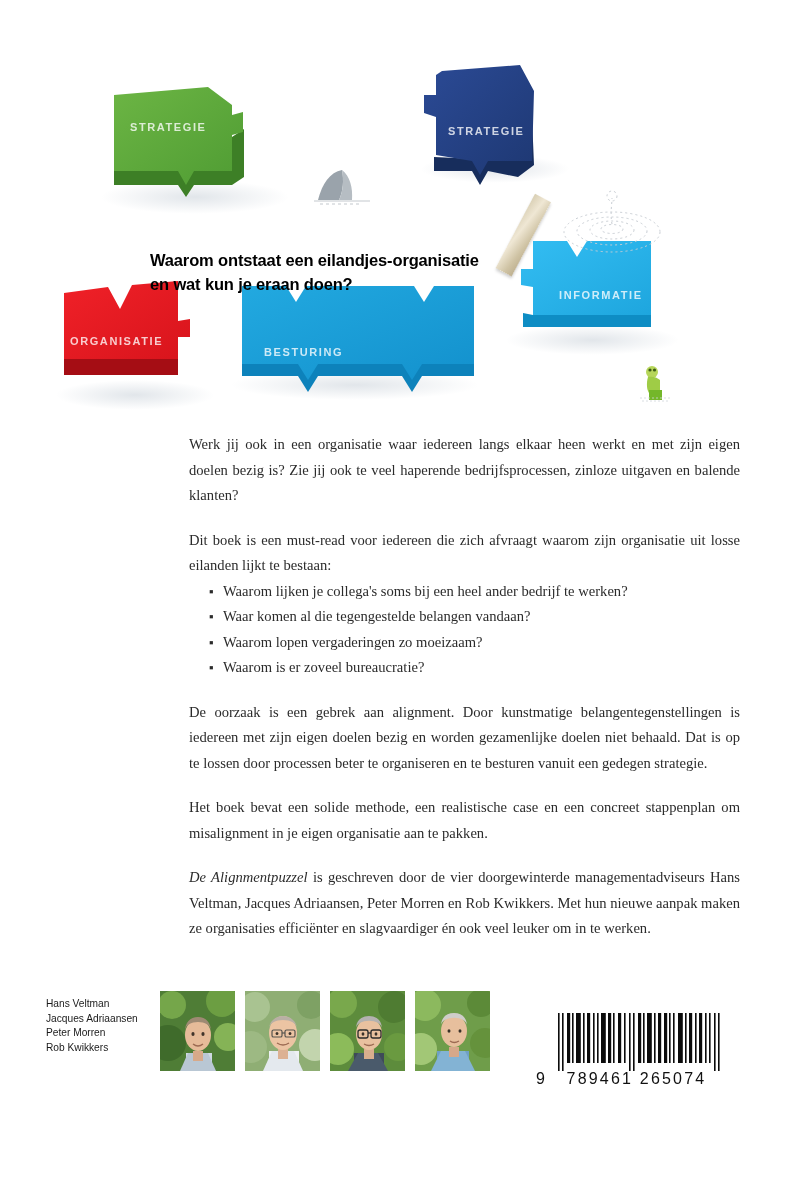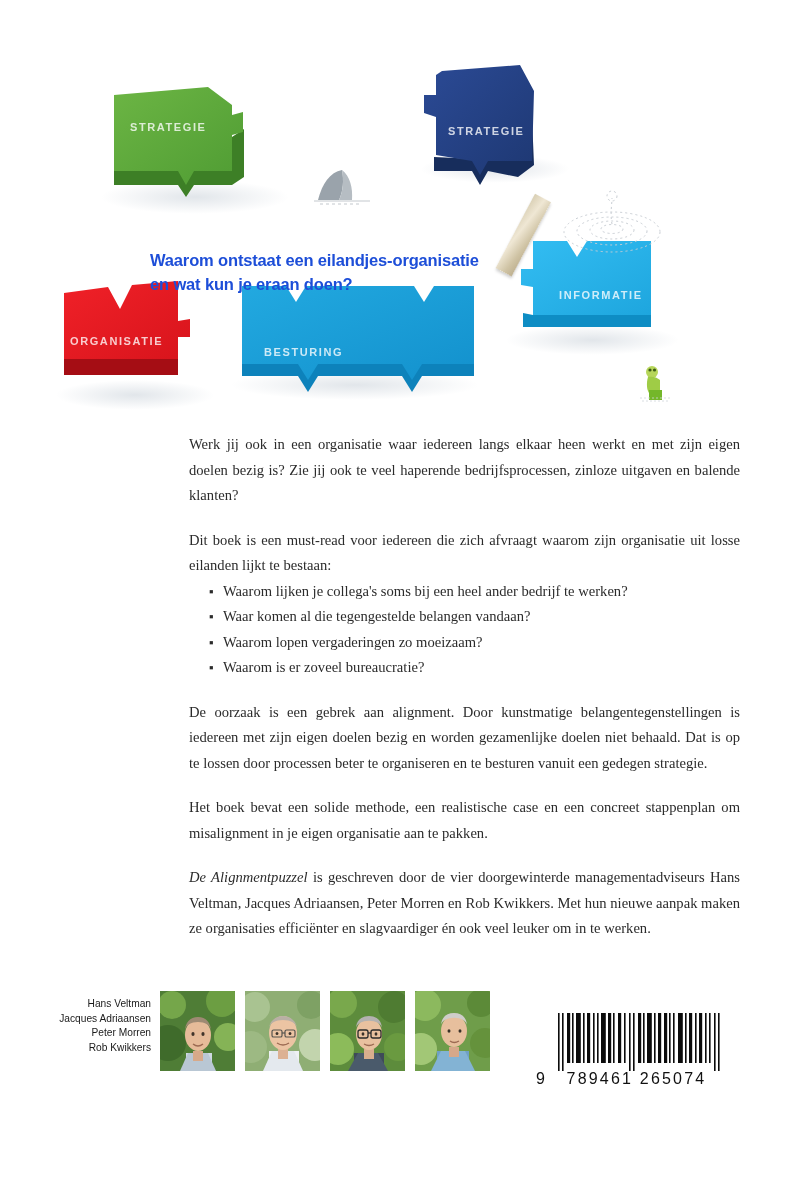--- a/index.html
+++ b/index.html
@@ -24,21 +24,21 @@
   .shadow-soft{
     position:absolute;border-radius:50%;
     background:radial-gradient(ellipse at center, rgba(120,140,160,.22) 0%, rgba(255,255,255,0) 70%);
   }
 
   
   .headline{
     position:absolute;left:150px;top:208px;width:420px;
     font-family:"Liberation Sans", sans-serif;
     font-weight:700;font-size:16.5px;line-height:24px;
-    color:#1d4ed8;letter-spacing:-0.15px;
+    color:#000000;letter-spacing:-0.15px;
   }
 
   
   .fin{position:absolute;left:312px;top:126px;width:60px;height:44px;}
 
   
   .plank{position:absolute;left:534px;top:158px;width:18px;height:84px;
     background:linear-gradient(100deg,#d9cfb4 0%,#efe7d4 35%,#cfc3a4 75%,#bfb191 100%);
     transform:rotate(28deg);transform-origin:50% 0;
     box-shadow:1px 2px 3px rgba(0,0,0,.18);
@@ -67,21 +67,20 @@
   .body-copy li .bullet{
     position:absolute;left:20px;top:0;color:#2b2b2b;font-size:13px;
   }
   .ital{font-style:italic;}
 
   
   .authors-names{
     position:absolute;left:46px;top:997px;width:105px;
     font-family:"Liberation Sans", sans-serif;
     font-size:10.2px;line-height:14.6px;color:#1a1a1a;
-    text-align:right;
   }
   .photos{position:absolute;left:160px;top:991px;display:flex;gap:10px;}
   .photo{
     width:75px;height:80px;overflow:hidden;position:relative;
     background:#6f9a4e;
   }
   .photo .bg{position:absolute;inset:0;}
 
   .barcode{position:absolute;left:556px;top:1013px;width:165px;height:60px;}
   .barcode .bars{position:absolute;left:0;top:0;width:165px;height:58px;}

